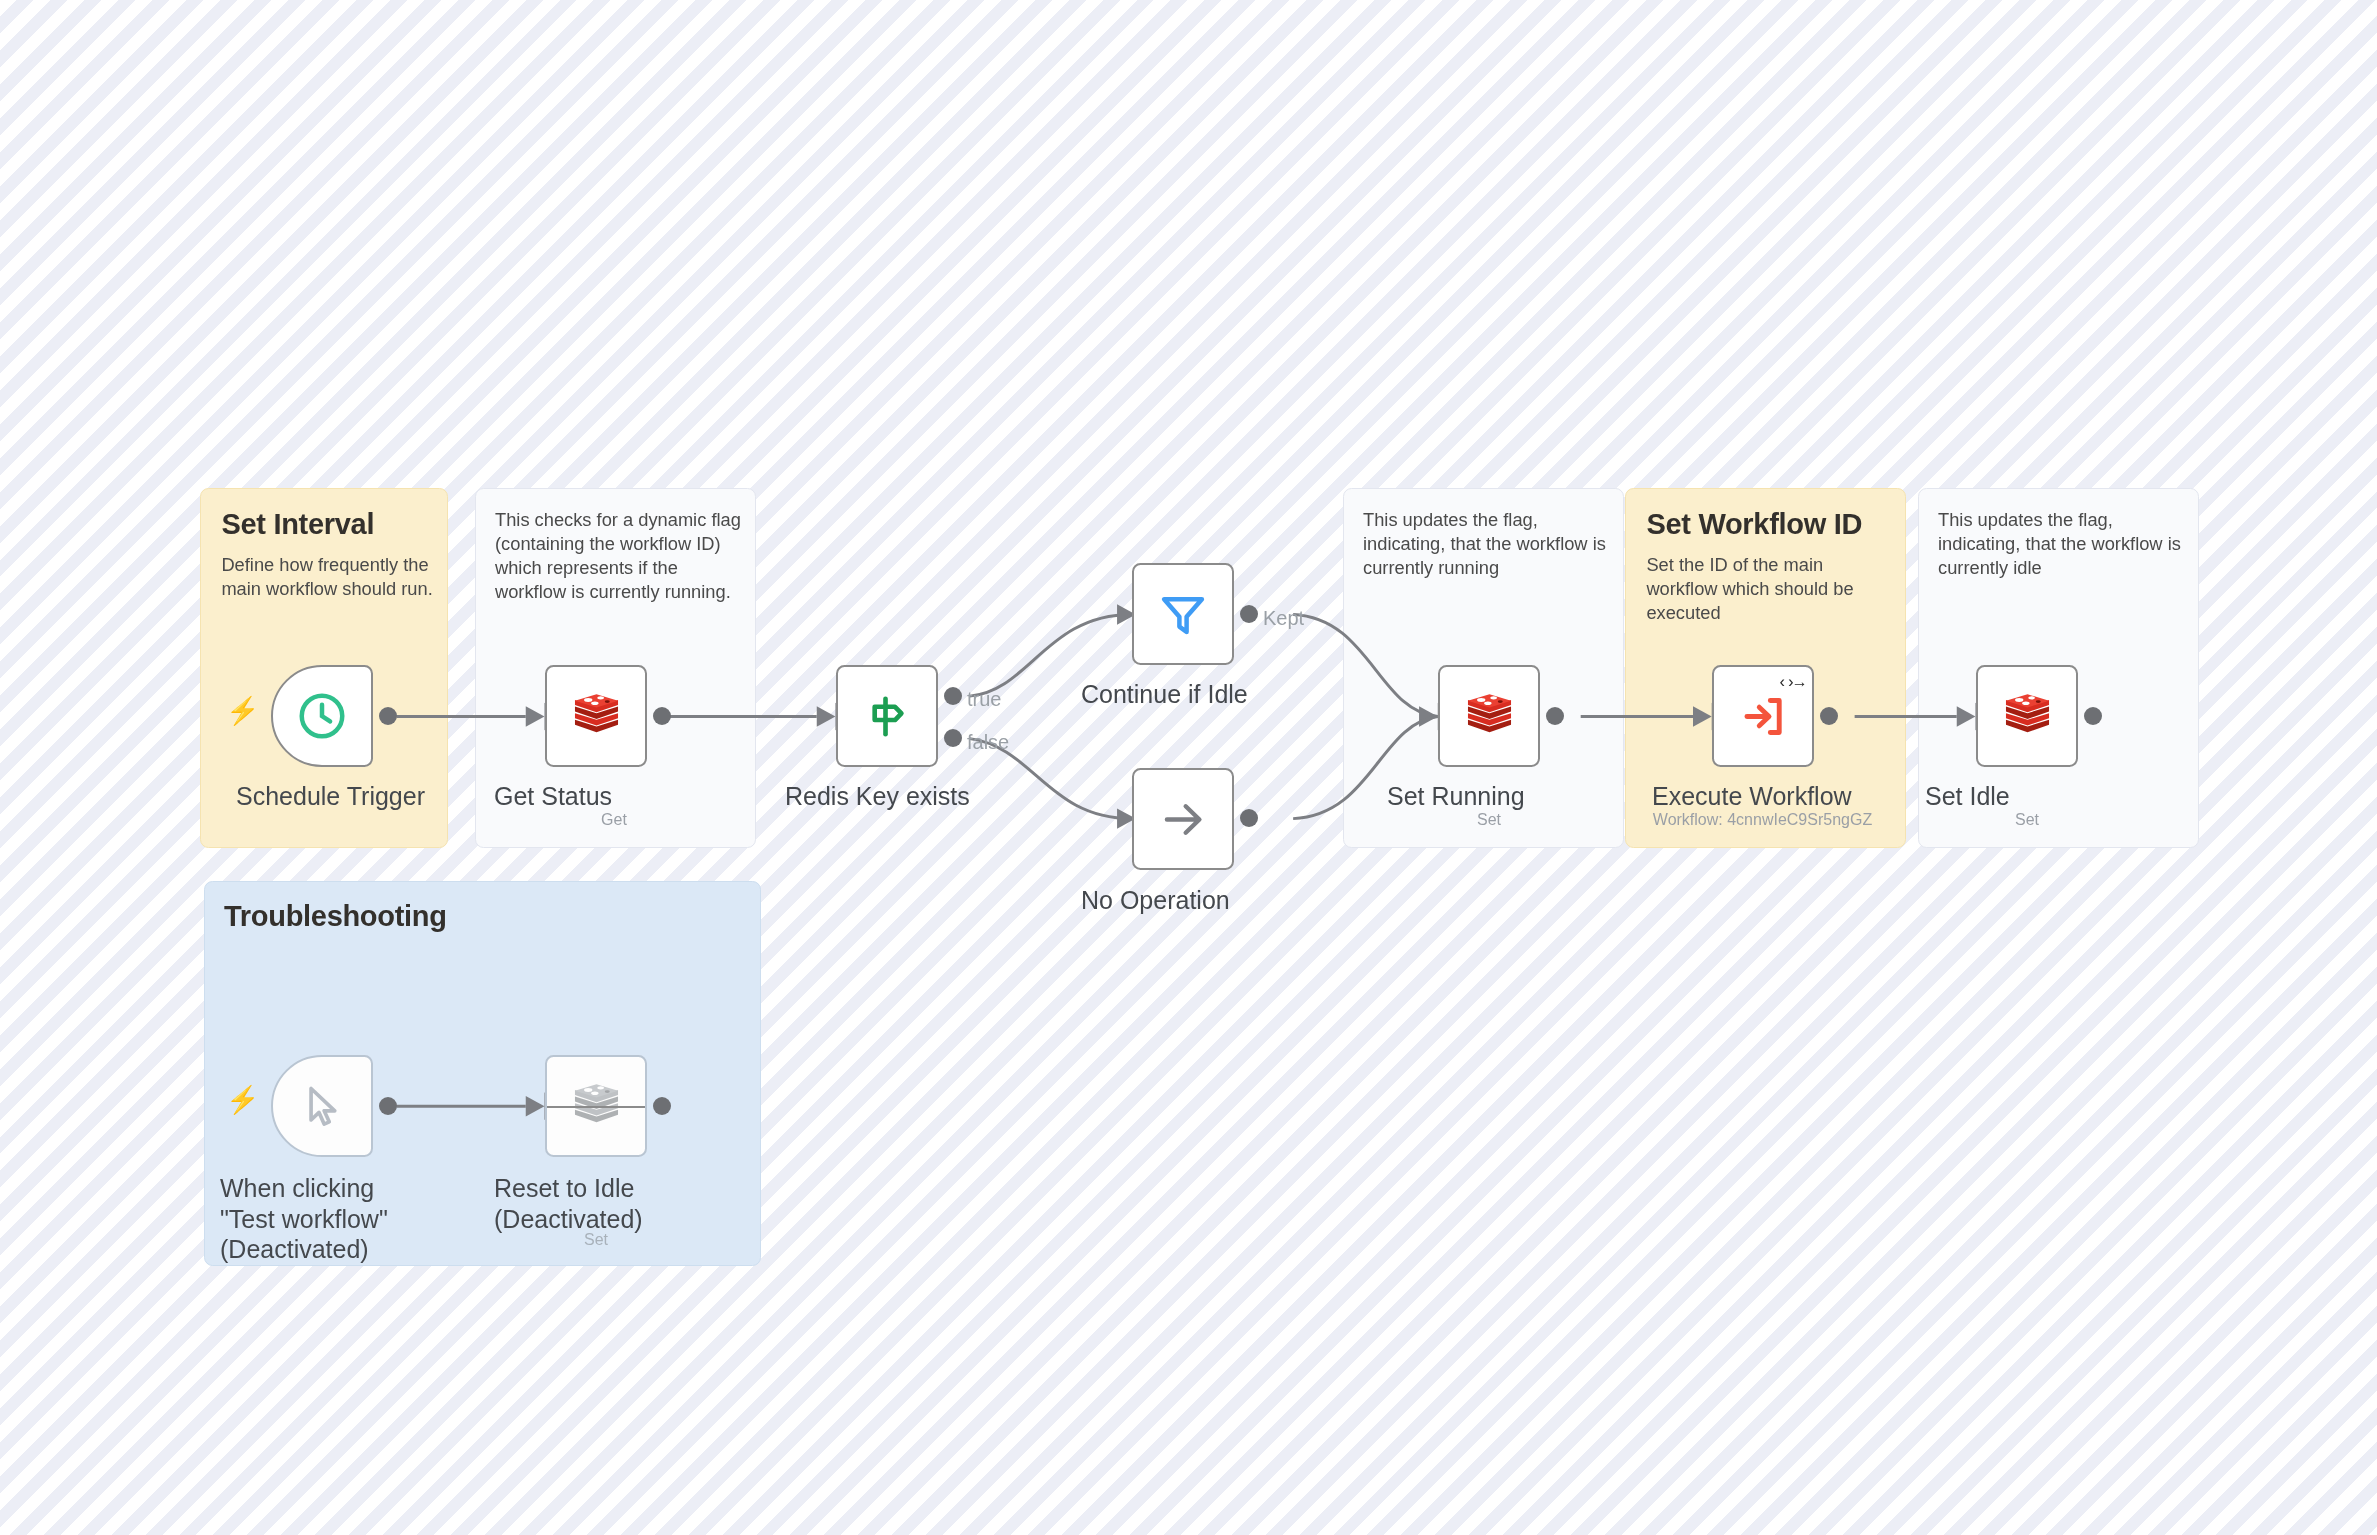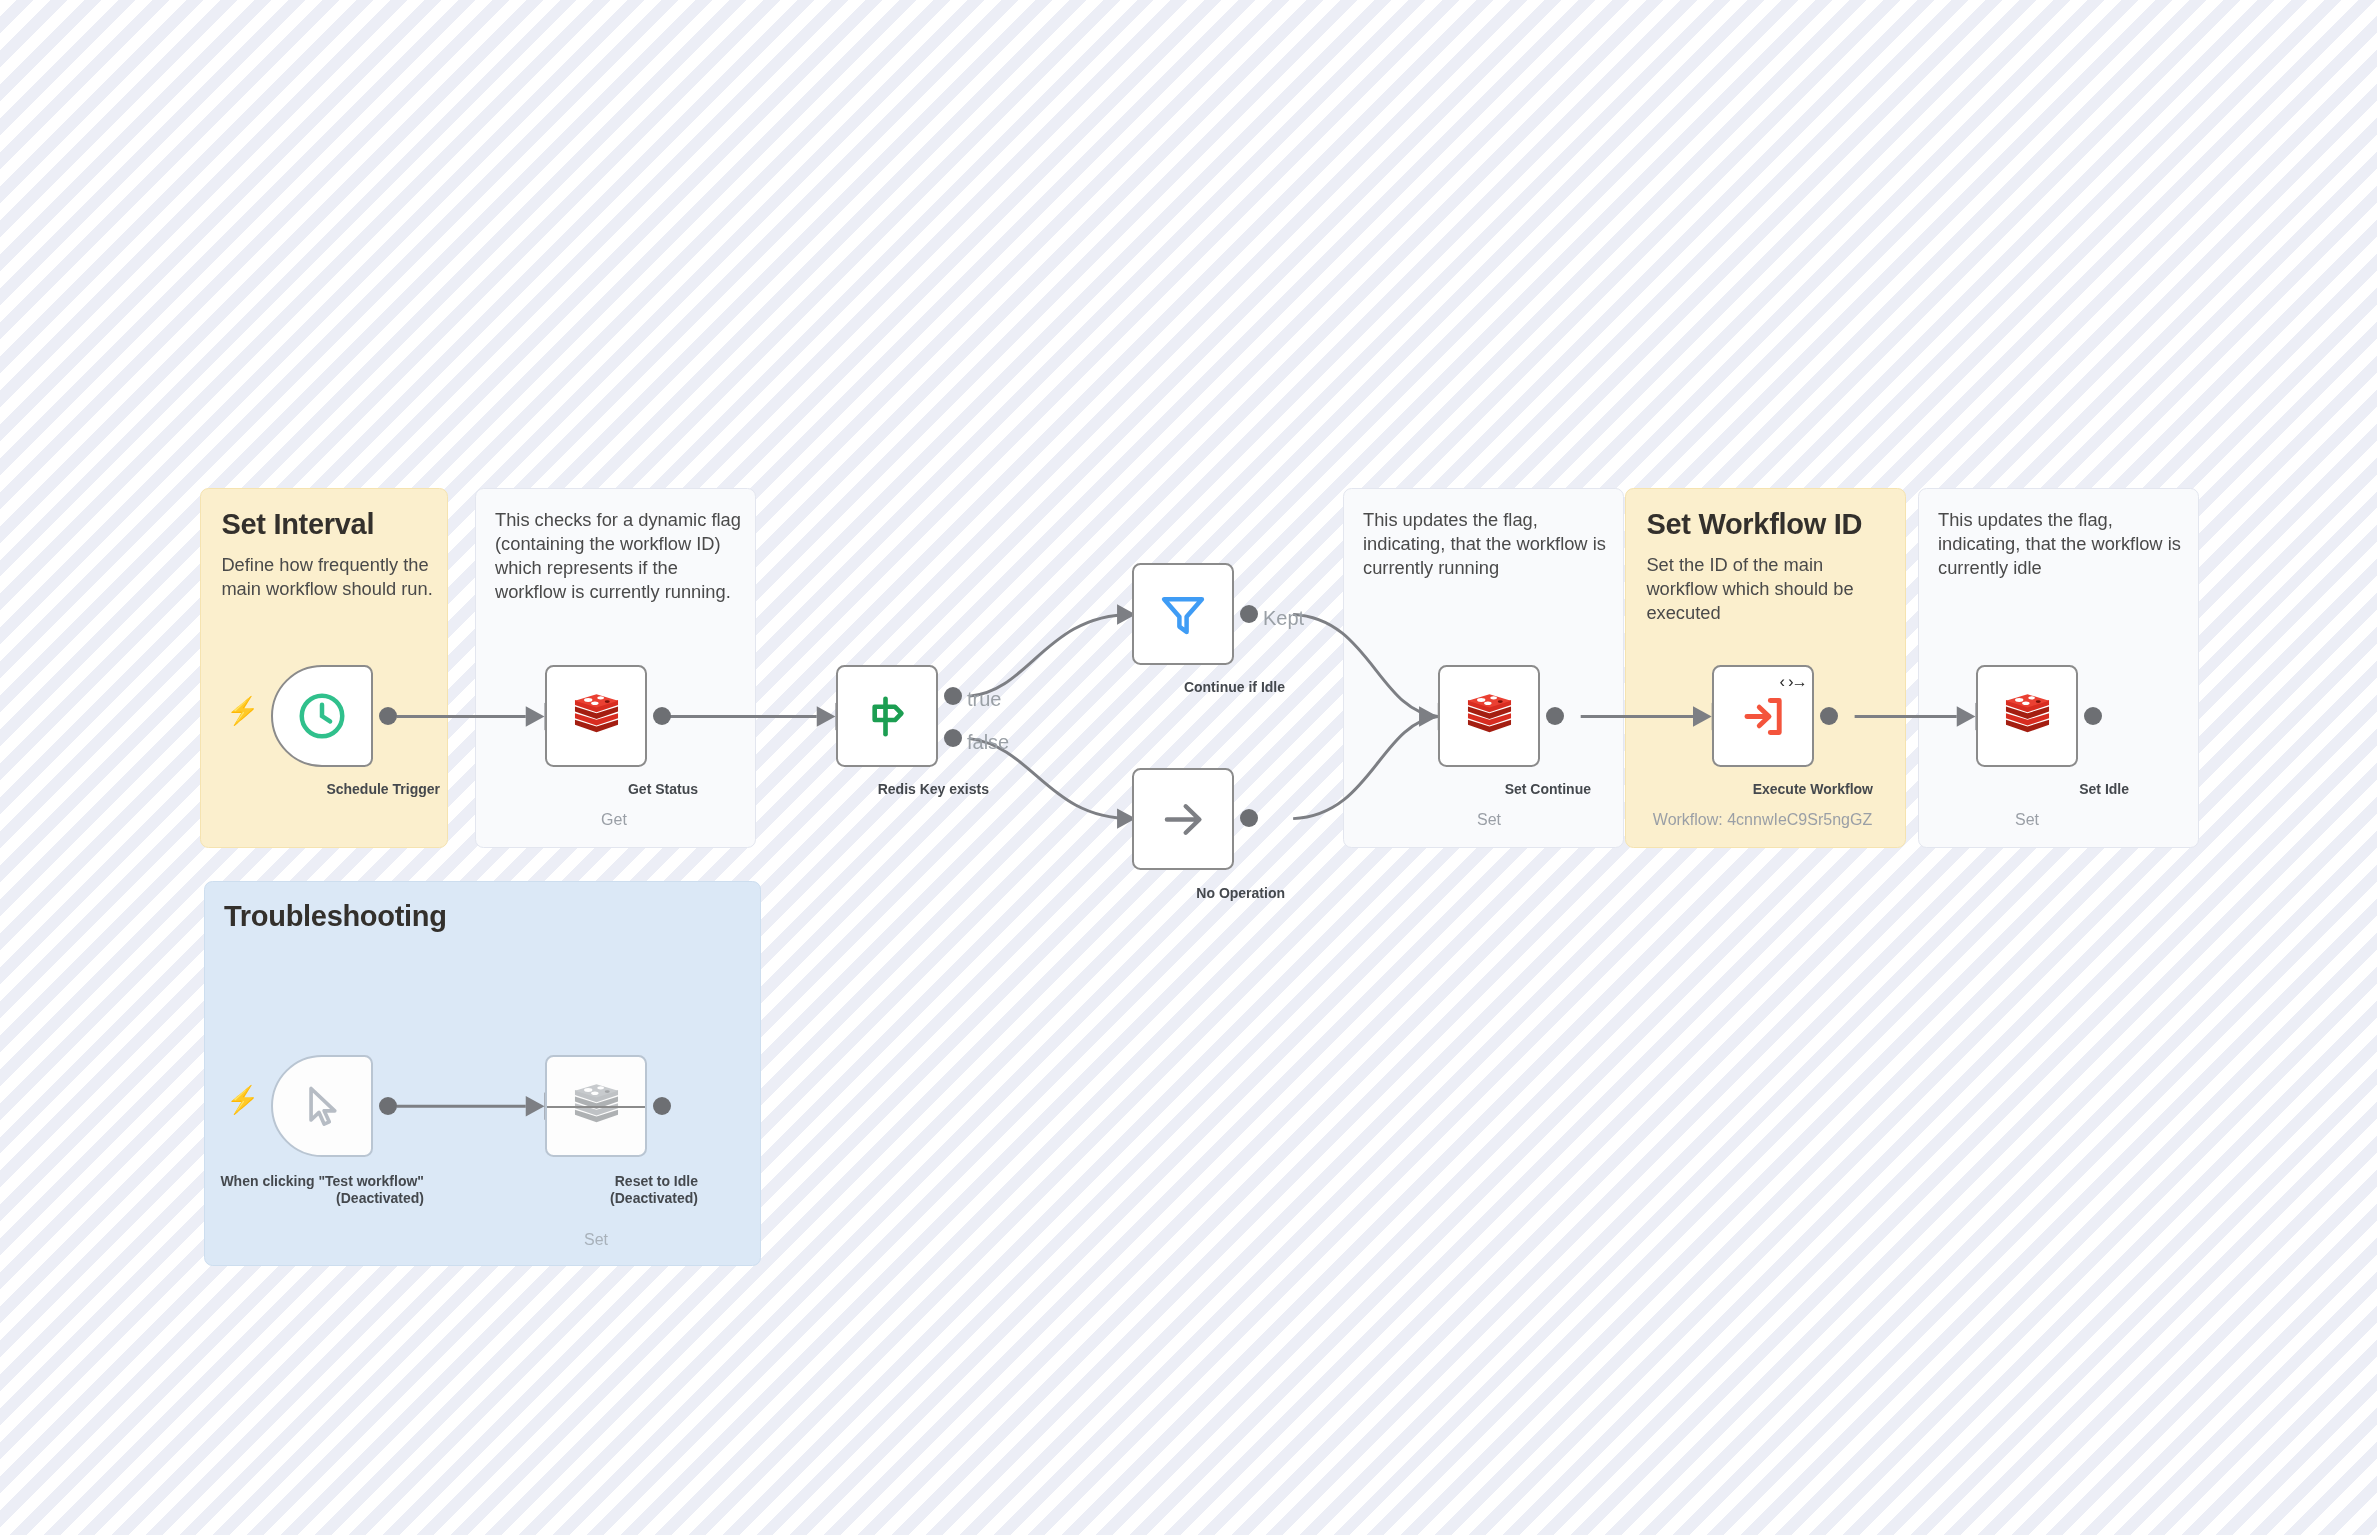--- a/index.html
+++ b/index.html
@@ -68,23 +68,23 @@
   .node.trigger {
     border-top-left-radius: 51px;
     border-bottom-left-radius: 51px;
   }
   .node.deact {
     border-color: #b9c5d2;
     background: #fdfdfd;
   }
   .node-label {
     position: absolute;
-    text-align: right;
-    font-size: 14px;
-    font-weight: bold;
+    text-align: left;
+    font-size: 25px;
+    font-weight: normal;
     color: #44484d;
     line-height: 1.22;
     white-space: pre-line;
   }
   .node-sublabel {
     position: absolute;
     text-align: center;
     font-size: 16px;
     color: #9a9fa6;
     line-height: 1.2;
@@ -272,21 +272,21 @@
       <path d="M32 28 L6 20 L6 26 L32 35 L58 26 L58 20 Z" fill="#a41e11"></path>
       <path d="M32 20 L6 12 L6 18 L32 27 L58 18 L58 12 Z" fill="#d82c20"></path>
       <path d="M32 5 L6 13 L32 21 L58 13 Z" fill="#ea4032"></path>
       <ellipse cx="22" cy="12" rx="5" ry="2.4" fill="#ffffff"></ellipse>
       <ellipse cx="37" cy="9.5" rx="4" ry="2" fill="#ffffff"></ellipse>
       <ellipse cx="30" cy="16" rx="4.5" ry="2.2" fill="#ffffff"></ellipse>
       <ellipse cx="45" cy="14" rx="3" ry="1.6" fill="#7b1209"></ellipse>
     </svg>
   </div>
   <div class="dot" style="left:1546px; top:707px;"></div>
-  <div class="node-label" style="left:1387px; top:781px; width:204px;">Set Continue</div>
+  <div class="node-label" style="left:1387px; top:781px; width:204px;">Set Running</div>
   <div class="node-sublabel" style="left:1387px; top:810px; width:204px;">Set</div>
 
   <div class="node" style="left:1712px; top:665px;">
     <span class="badge">‹›→</span>
     <svg class="icon" width="51" height="51" viewBox="0 0 24 24">
       <path d="M15.2 4.5 L19.4 4.5 L19.4 19.5 L15.2 19.5" fill="none" stroke="#f4543c" stroke-width="2.3" stroke-linecap="round" stroke-linejoin="round"></path>
       <path d="M4.2 12 L14.2 12 M10 7.6 L14.6 12 L10 16.4" fill="none" stroke="#f4543c" stroke-width="2.3" stroke-linecap="round" stroke-linejoin="round"></path>
     </svg>
   </div>
   <div class="dot" style="left:1820px; top:707px;"></div>

